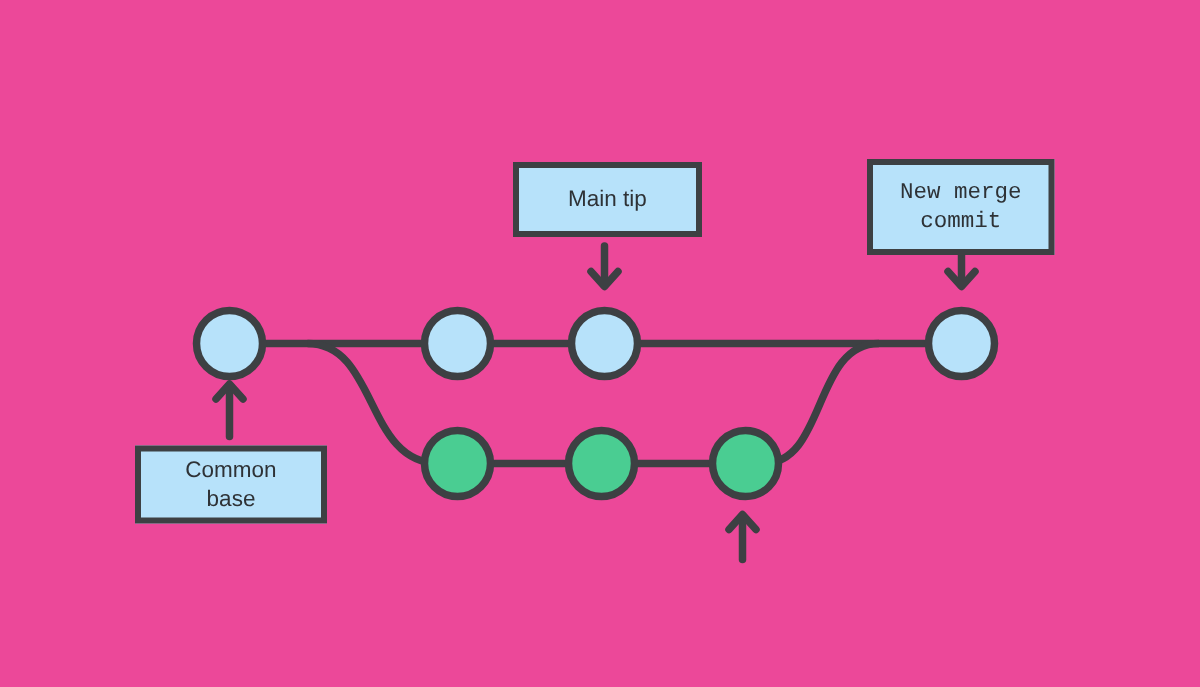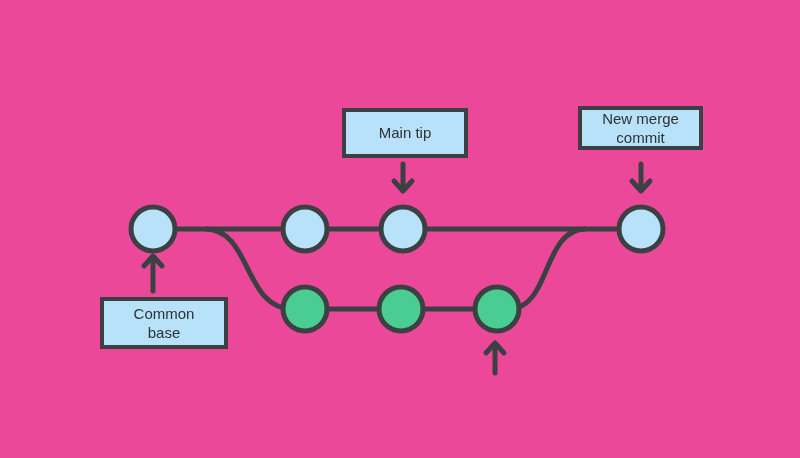--- a/index.html
+++ b/index.html
@@ -46,22 +46,22 @@
     text-align: center;
     font-size: 15px;
     font-weight: 500;
     line-height: 1.3;
     color: #2e3236;
     padding: 0 12px;
   }
   .label-blue  { background: #b7e2fa; }
   .label-green { background: #4acd92; }
   .label-main-tip     { left: 342px; top: 108px; width: 126px; height: 50px; }
-  .label-merge-commit { left: 578px; top: 106px; width: 125px; height: 44px; }
-  .label-common-base  { left:  100px; top: 297px; width: 128px; height: 52px; }
+  .label-merge-commit { left: 578px; top: 106px; width: 125px; height: 64px; font-family: Liberation Mono, monospace; }
+  .label-common-base  { left:  90px; top: 297px; width: 128px; height: 52px; }
   .label-feature-tip  { left: 433px; top: 379px; width: 129px; height: 49px; }
 </style>
 </head>
 <body>
 
 <div class="stage">
 
   <svg class="diagram" width="800" height="458" viewBox="0 0 800 458">
 
     <path class="edge" d="M 153 229 H 641" stroke="#3d4043"></path>

